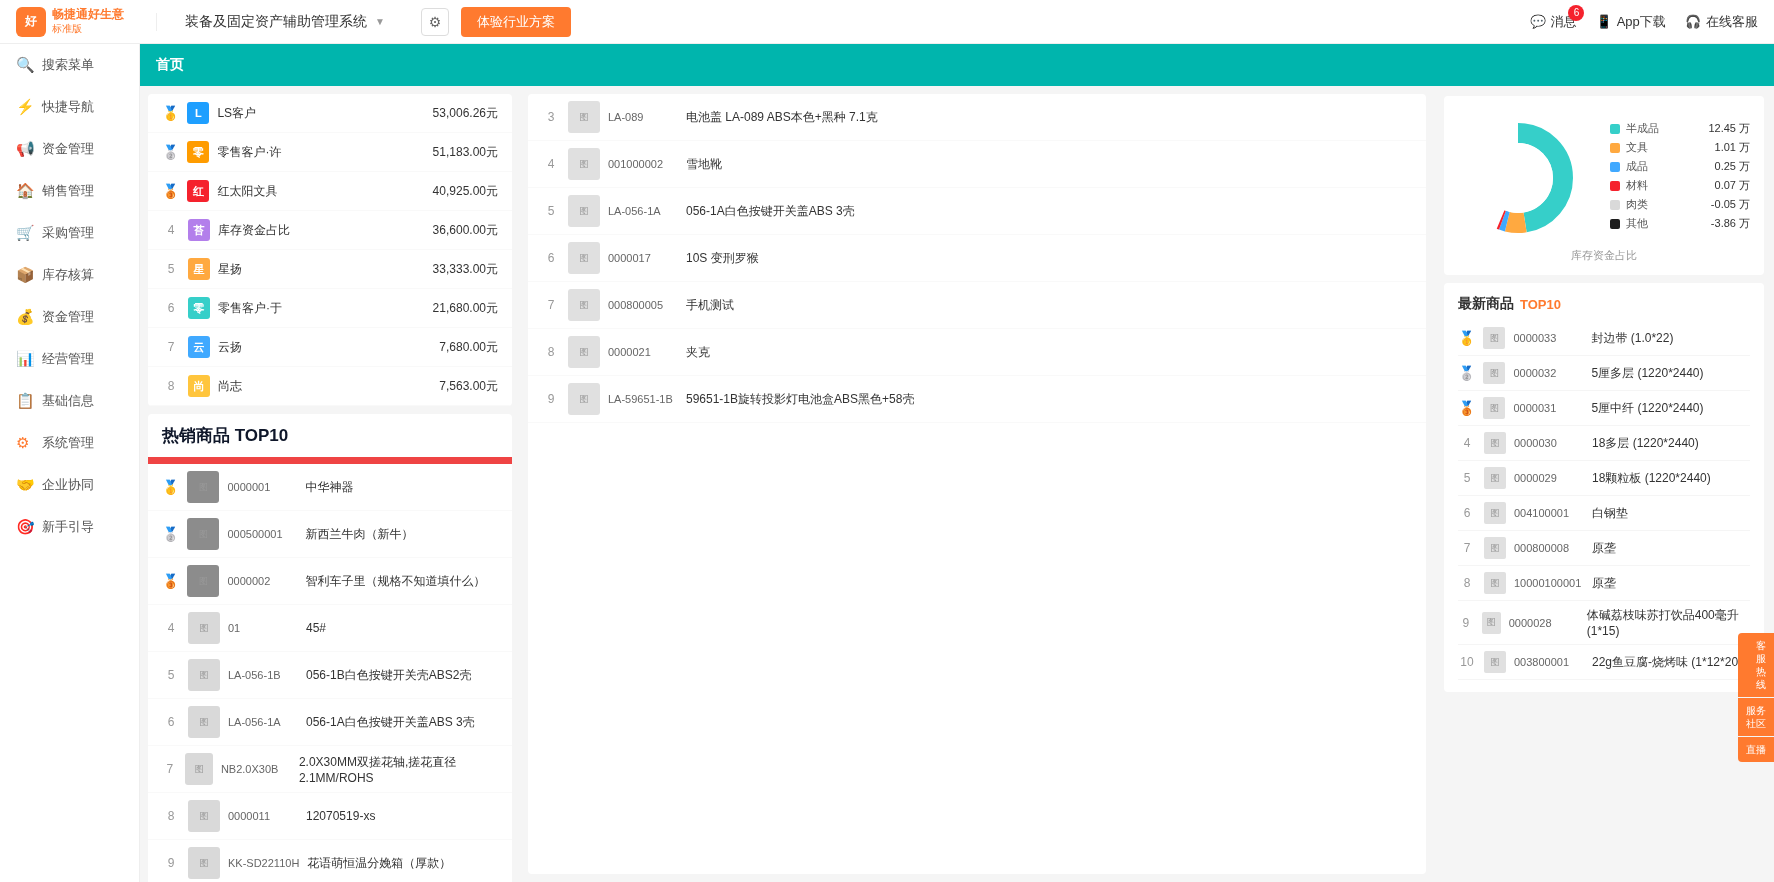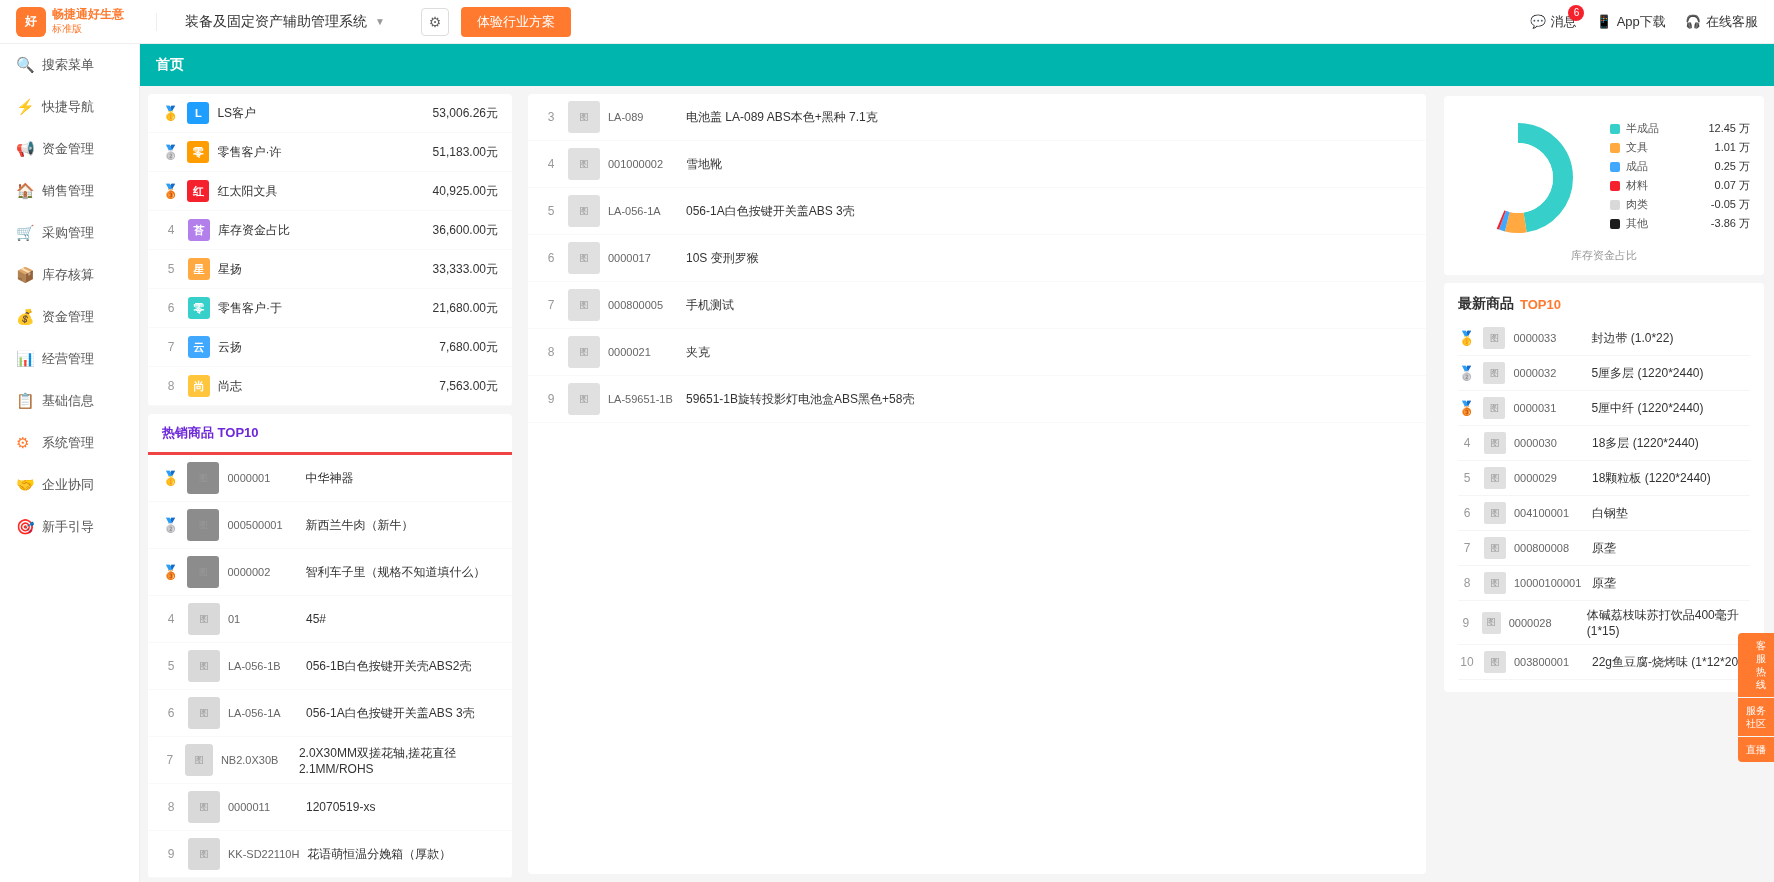--- a/index.html
+++ b/index.html
@@ -137,22 +137,22 @@
 
     
     .panel {
       background: white;
       margin: 8px;
       border-radius: 4px;
       overflow: hidden;
     }
     .panel-header {
       padding: 10px 14px;
-      font-size: 13px; font-weight: bold; color: #6d28d9;
-      border-bottom: 3px solid #ef4444;
+      font-size: 17px; font-weight: bold; color: #0f172a;
+      border-bottom: 7px solid #ef4444;
       display: flex; align-items: center; gap: 6px;
     }
     .panel-body { padding: 0; }
     .rank-item {
       display: flex; align-items: center; gap: 8px;
       padding: 8px 14px;
       border-bottom: 1px solid #f9f9f9;
     }
     .rank-badge {
       width: 22px; height: 22px; border-radius: 3px;

